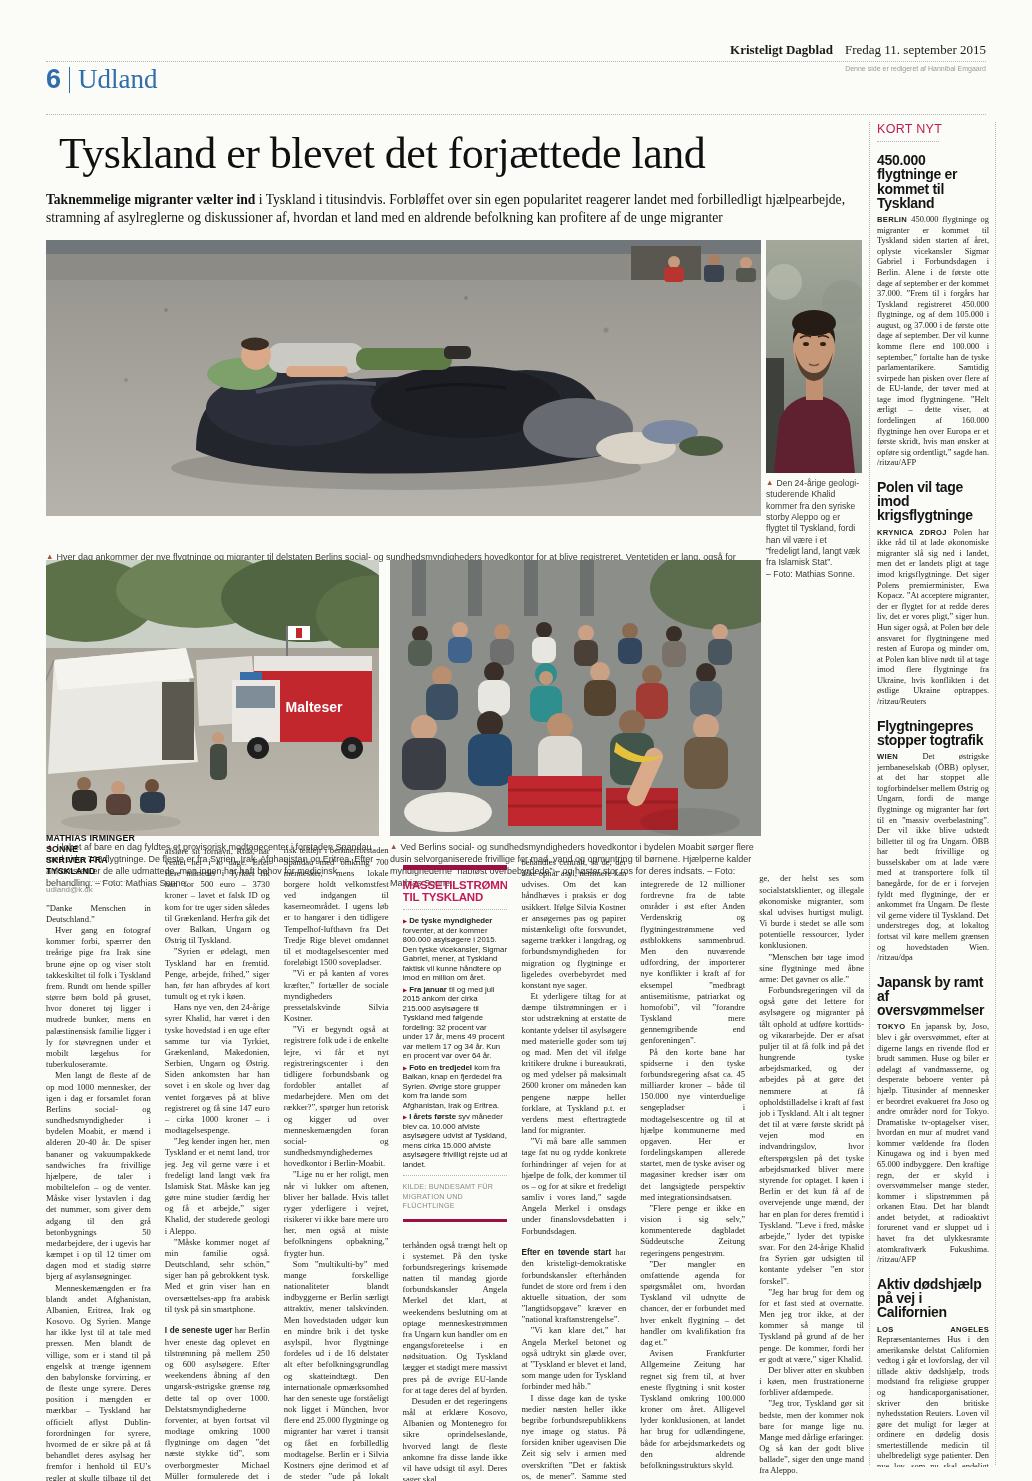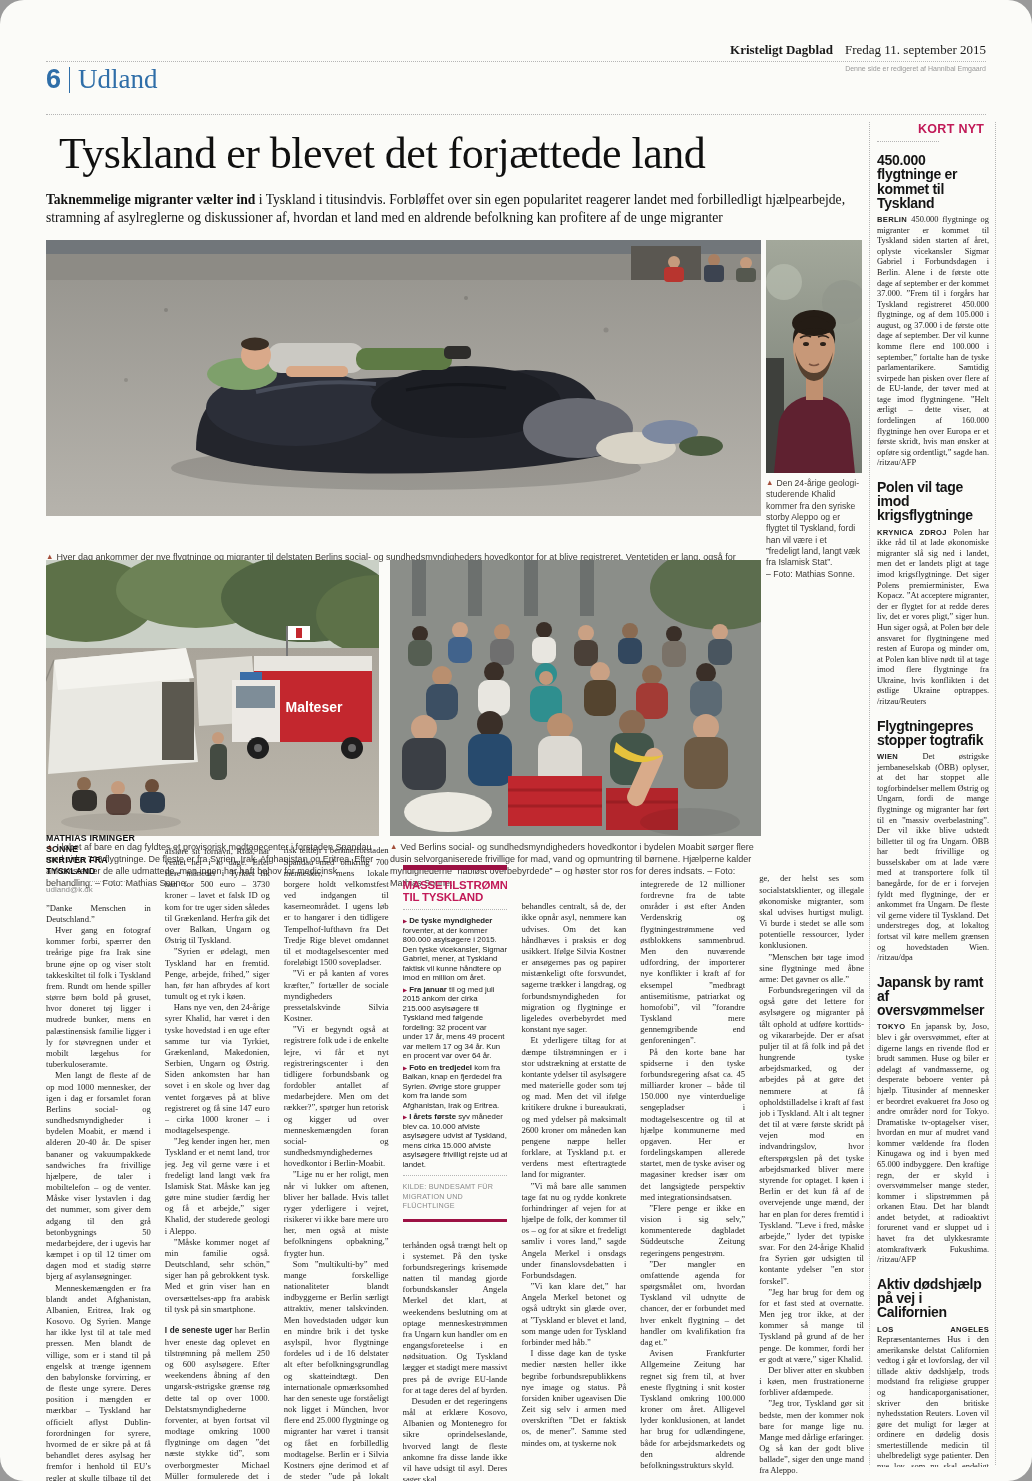--- a/index.html
+++ b/index.html
@@ -1,21 +1,21 @@
 <!DOCTYPE html>
 <html lang="da" style="--accent: #c11a58; --barred: #9c1143; --blue: #2f6ea8; --tri: #a44f3b;"><head>
 <meta charset="utf-8">
 <style>
   :root{
     --accent:#c11a58; --barred:#9c1143; --blue:#2f6ea8; --tri:#a44f3b;
     --rule:#b5b5b5; --ink:#1d1d1d;
   }
   html,body{margin:0;padding:0;background:#9a9a9a;}
   .page{position:relative;width:1032px;height:1481px;margin:0 auto;background:#fbfbf8;overflow:hidden;
-        font-family:"Liberation Serif",serif;color:var(--ink);border-radius:24px;}
+        font-family:"Liberation Serif",serif;color:var(--ink);}
   .dotrule{border-top:1px dotted var(--rule);}
   
   .masthead{position:absolute;top:42px;right:46px;font-size:13px;color:#1a1a1a;}
   .masthead .paper{font-weight:bold;margin-right:12px;}
   .rule-a{position:absolute;top:61px;left:46px;right:46px;}
   .editor-note{position:absolute;top:65px;right:46px;font-family:"Liberation Sans",sans-serif;font-size:7px;color:#999;}
   .section-block{position:absolute;top:64px;left:46px;display:flex;align-items:center;gap:8px;color:var(--blue);}
   .section-num{font-family:"Liberation Sans",sans-serif;font-weight:bold;font-size:27px;}
   .section-sep{width:1px;height:26px;background:var(--blue);}
   .section-name{font-size:27px;}
@@ -37,21 +37,21 @@
   .cap-portrait{left:766px;top:478px;width:96px;font-size:8.6px;}
   .cap-tents{left:46px;top:842px;width:333px;}
   .cap-crowd{left:390px;top:842px;width:371px;}
   .tri{color:var(--tri);font-size:7.5px;margin-right:3px;vertical-align:1px;}
   .credit{color:#3c3935;}
   .credit.block{display:block;}
   
   .vrule-l{position:absolute;left:869px;top:122px;bottom:16px;border-left:1px dotted var(--rule);}
   .vrule-r{position:absolute;left:995px;top:122px;bottom:16px;border-left:1px dotted var(--rule);}
   .sidebar{position:absolute;left:877px;top:122px;width:112px;height:1345px;overflow:hidden;}
-  .kn-title{color:var(--accent);font-family:"Liberation Sans",sans-serif;font-weight:bold;font-size:12.5px;letter-spacing:.3px;margin-left:41px;}
+  .kn-title{color:var(--accent);font-family:"Liberation Sans",sans-serif;font-weight:normal;font-size:12.5px;letter-spacing:.3px;}
   .kn-rule{width:62px;border-top:1px dotted var(--rule);margin:5px 0 11px;}
   .brief{margin-bottom:11px;}
   .brief h3{margin:0 0 5px;font-family:"Liberation Sans",sans-serif;font-size:14px;line-height:1.02;letter-spacing:-.3px;color:#141414;}
   .brief-body{margin:0;font-size:8.4px;line-height:1.26;text-align:justify;color:#222;}
   .brief-body .dateline{font-family:"Liberation Sans",sans-serif;font-size:7.6px;letter-spacing:.3px;}
   
   .body-cols{position:absolute;left:46px;top:882px;width:818px;height:586px;display:flex;gap:14px;align-items:center;}
   .col{flex:1 1 0;overflow:hidden;}
   .para{margin:0;font-size:8.6px;line-height:1.3;text-align:justify;text-indent:9px;}
   .para.first{text-indent:0;}
@@ -327,20 +327,21 @@
       </div>
       <div>
           <p class="para first">terhånden også trængt helt op i systemet. På den tyske forbundsregerings krisemøde natten til mandag gjorde forbundskansler Angela Merkel det klart, at weekendens beslutning om at optage menneskestrømmen fra Ungarn kun handler om en engangsforeteelse i en nødsituation. Og Tyskland lægger et stadigt mere massivt pres på de øvrige EU-lande for at tage deres del af byrden.</p>
           <p class="para">Desuden er det regeringens mål at erklære Kosovo, Albanien og Montenegro for sikre oprindelseslande, hvorved langt de fleste ankomne fra disse lande ikke vil have udsigt til asyl. Deres sager skal</p>
         </div>
     </div>
     <div class="col">
         <p class="para first">behandles centralt, så de, der ikke opnår asyl, nemmere kan udvises. Om det kan håndhæves i praksis er dog usikkert. Ifølge Silvia Kostner er ansøgernes pas og papirer mistænkeligt ofte forsvundet, sagerne trækker i langdrag, og forbundsmyndigheden for migration og flygtninge er ligeledes overbebyrdet med konstant nye sager.</p>
         <p class="para">Et yderligere tiltag for at dæmpe tilstrømningen er i stor udstrækning at erstatte de kontante ydelser til asylsøgere med materielle goder som tøj og mad. Men det vil ifølge kritikere drukne i bureaukrati, og med ydelser på maksimalt 2600 kroner om måneden kan pengene næppe heller forklare, at Tyskland p.t. er verdens mest eftertragtede land for migranter.</p>
         <p class="para">”Vi må bare alle sammen tage fat nu og rydde konkrete forhindringer af vejen for at hjælpe de folk, der kommer til os – og for at sikre et fredeligt samliv i vores land,” sagde Angela Merkel i onsdags under finanslovsdebatten i Forbundsdagen.</p>
+        <p class="para section"><b>Efter en tøvende start</b> har den kristeligt-demokratiske forbundskansler efterhånden fundet de store ord frem i den aktuelle situation, der som ”langtidsopgave” kræver en ”national kraftanstrengelse”.</p>
         <p class="para">”Vi kan klare det,” har Angela Merkel betonet og også udtrykt sin glæde over, at ”Tyskland er blevet et land, som mange uden for Tyskland forbinder med håb.”</p>
         <p class="para">I disse dage kan de tyske medier næsten heller ikke begribe forbundsrepublikkens nye image og status. På forsiden kniber ugeavisen Die Zeit sig selv i armen med overskriften ”Det er faktisk os, de mener”. Samme sted mindes om, at tyskerne nok</p>
       </div>
     <div class="col">
         <p class="para first">integrerede de 12 millioner fordrevne fra de tabte områder i øst efter Anden Verdenskrig og flygtningestrømmene ved østblokkens sammenbrud. Men den nuværende udfordring, der importerer nye konflikter i kraft af for eksempel ”medbragt antisemitisme, patriarkat og homofobi”, vil ”forandre Tyskland mere gennemgribende end genforeningen”.</p>
         <p class="para">På den korte bane har spidserne i den tyske forbundsregering afsat ca. 45 milliarder kroner – både til 150.000 nye vinterduelige sengepladser i modtagelsescentre og til at hjælpe kommunerne med opgaven. Her er fordelingskampen allerede startet, men de tyske aviser og magasiner kredser især om det langsigtede perspektiv med integrationsindsatsen.</p>
         <p class="para">”Flere penge er ikke en vision i sig selv,” kommenterede dagbladet Süddeutsche Zeitung regeringens pengestrøm.</p>
         <p class="para">”Der mangler en omfattende agenda for spørgsmålet om, hvordan Tyskland vil udnytte de chancer, der er forbundet med hver enkelt flygtning – det handler om kvalifikation fra dag et.”</p>
         <p class="para">Avisen Frankfurter Allgemeine Zeitung har regnet sig frem til, at hver eneste flygtning i snit koster Tyskland omkring 100.000 kroner om året. Alligevel lyder konklusionen, at landet har brug for udlændingene, både for arbejdsmarkedets og den aldrende befolkningsstrukturs skyld.</p>
       </div>

